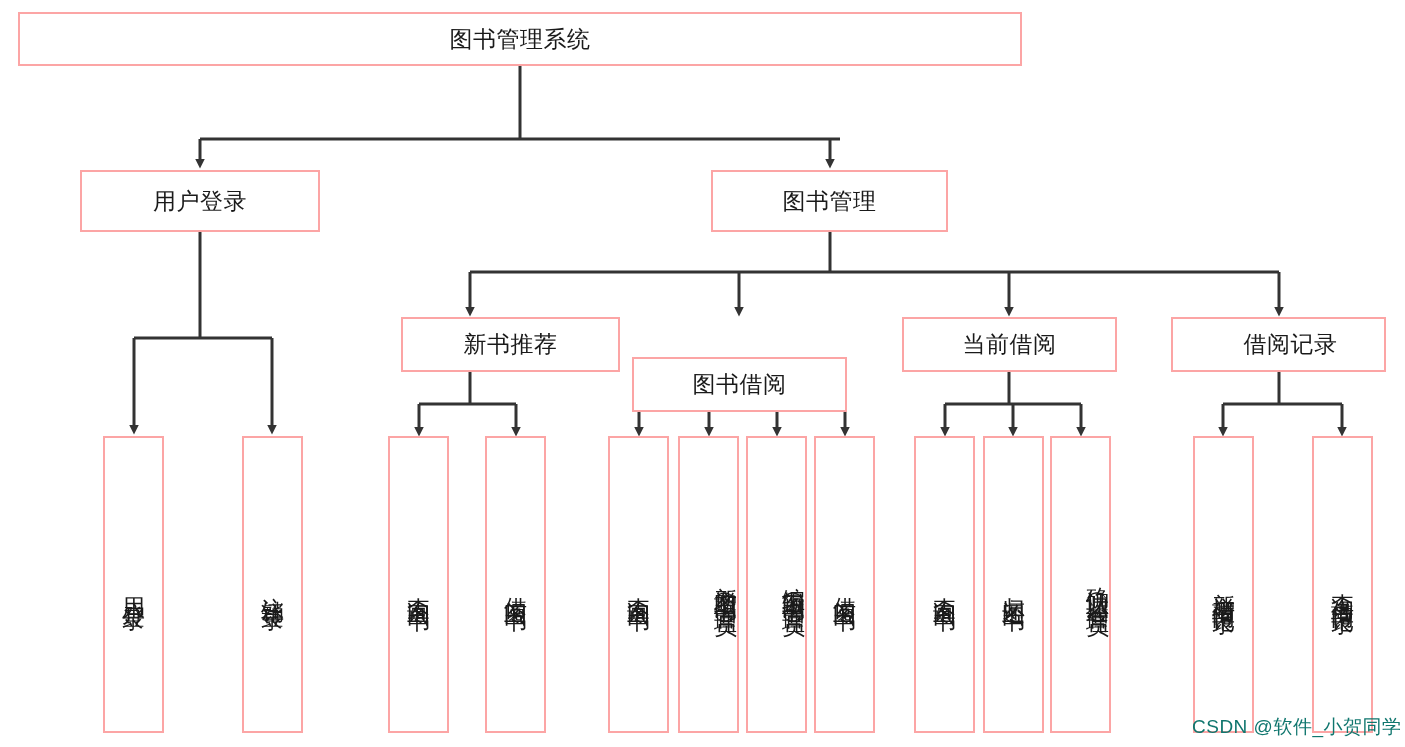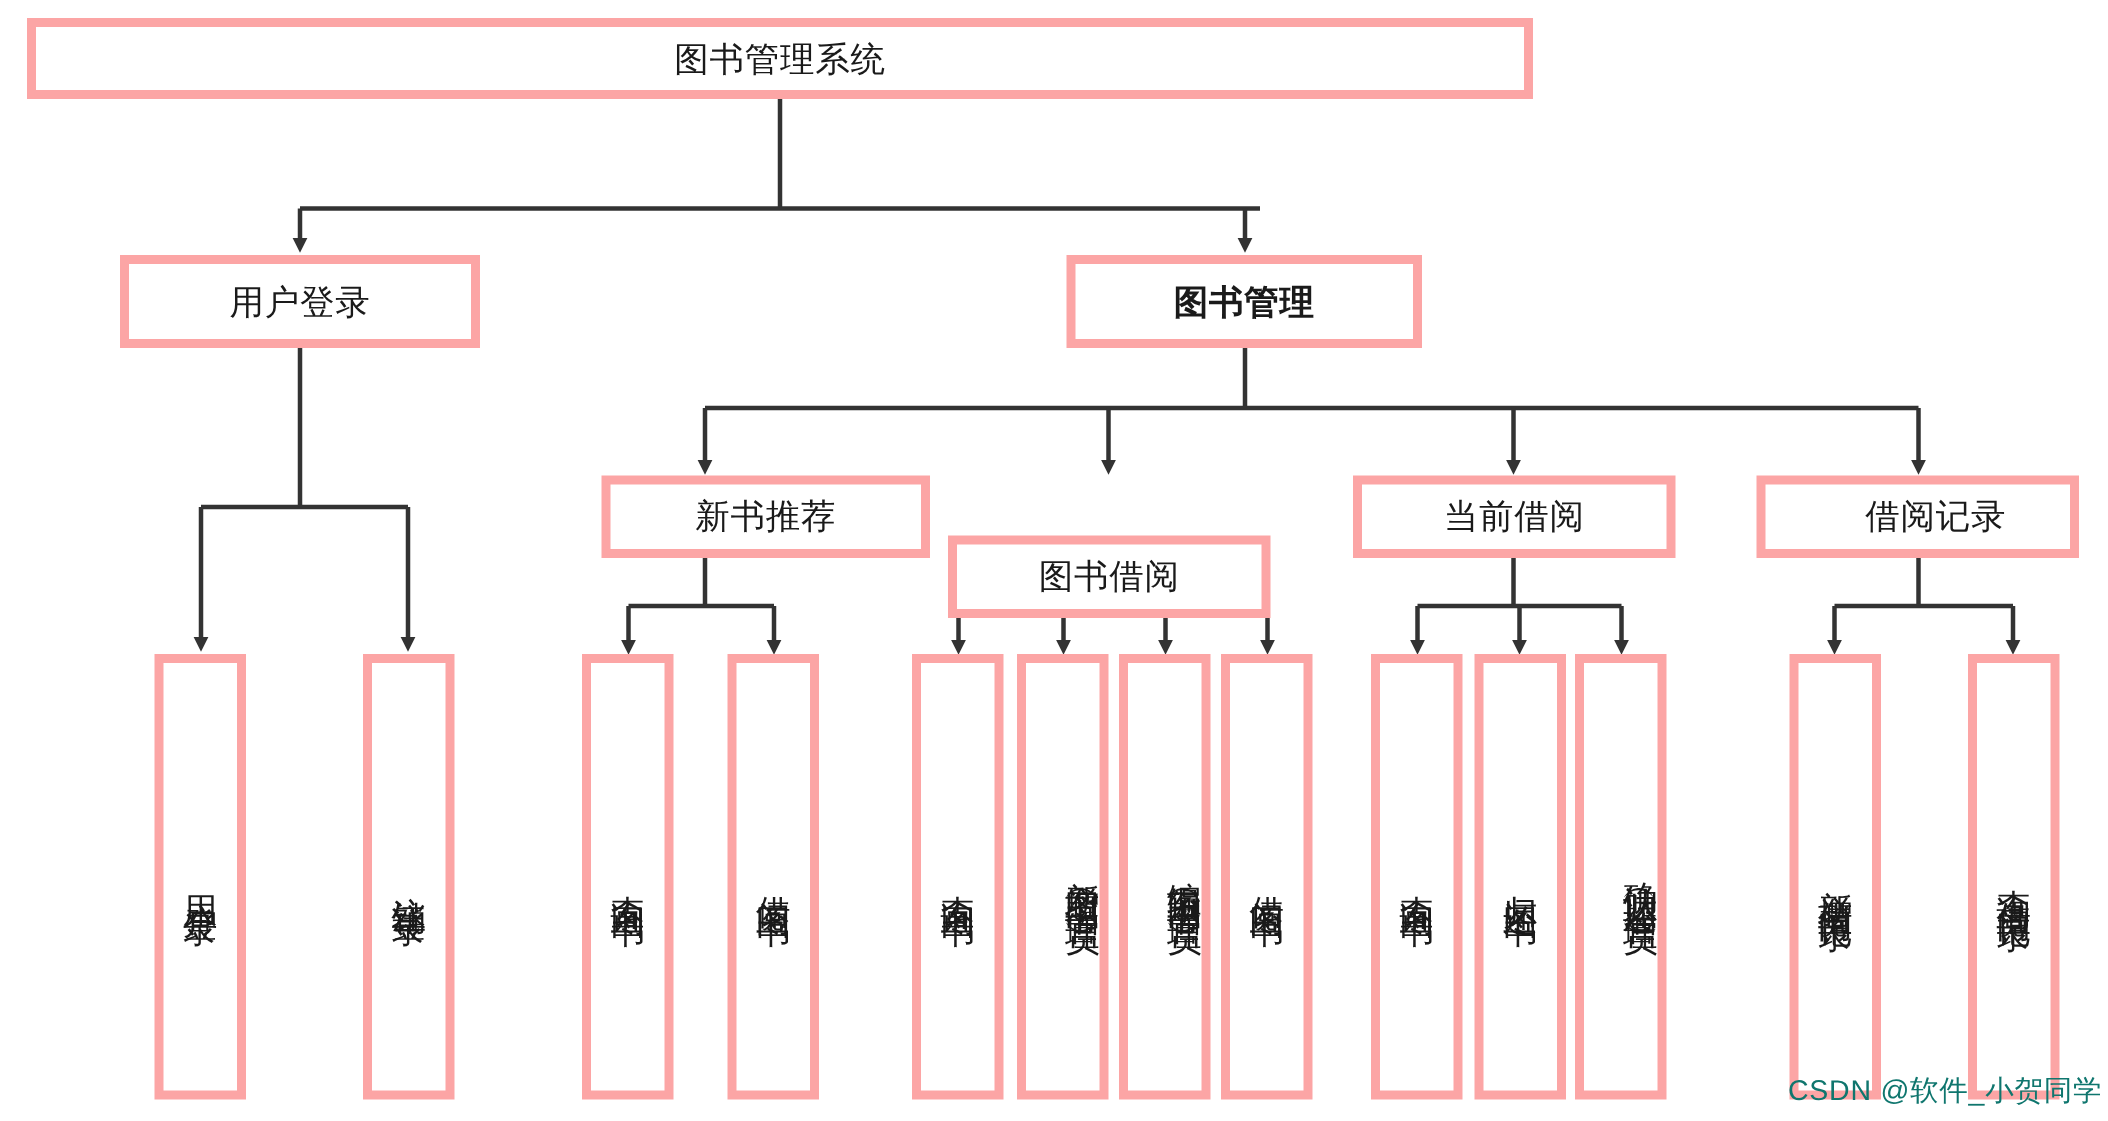--- a/index.html
+++ b/index.html
@@ -19,21 +19,21 @@
     position: absolute;
     left: 0;
     top: 0;
     width: 1405px;
     height: 747px;
     pointer-events: none;
   }
   .node {
     position: absolute;
     box-sizing: border-box;
-    border: 6px solid #fca5a5;
+    border: 2px solid #fca5a5;
     background: #ffffff;
     display: flex;
     align-items: center;
     justify-content: center;
     color: #1a1a1a;
   }
   .node.h {
     font-size: 23px;
     letter-spacing: 0.5px;
     white-space: nowrap;
@@ -114,21 +114,21 @@
     </g>
   </svg>
 
   <div class="node h" style="left:18px; top:12px; width:1004px; height:54px;">
     <span>图书管理系统</span>
   </div>
 
   <div class="node h" style="left:80px; top:170px; width:240px; height:62px;">
     <span>用户登录</span>
   </div>
-  <div class="node h" style="left:711px; top:170px; width:237px; height:62px;font-weight:bold;">
+  <div class="node h" style="left:711px; top:170px; width:237px; height:62px;">
     <span>图书管理</span>
   </div>
 
   <div class="node h" style="left:361px; top:317px; width:219px; height:55px;margin-left:40px;">
     <span>新书推荐</span>
   </div>
   <div class="node h" style="left:632px; top:317px; width:215px; height:55px;margin-top:40px;">
     <span>图书借阅</span>
   </div>
   <div class="node h" style="left:902px; top:317px; width:215px; height:55px;">

